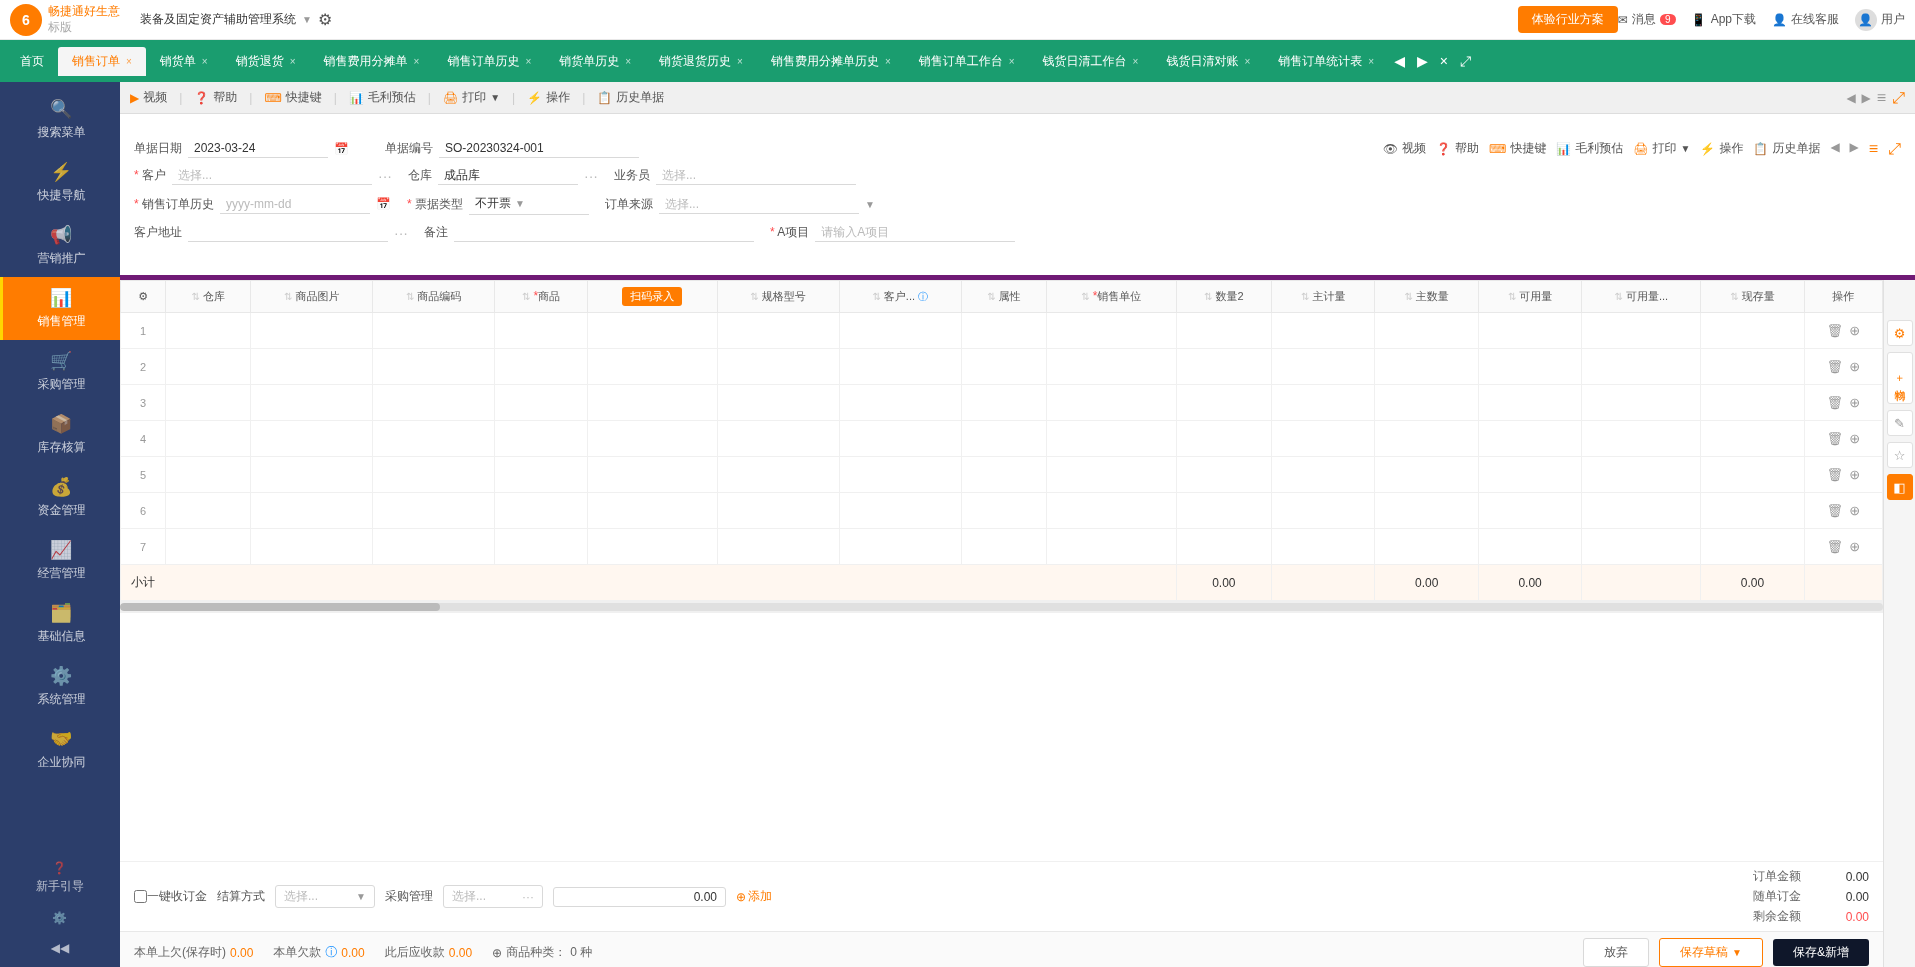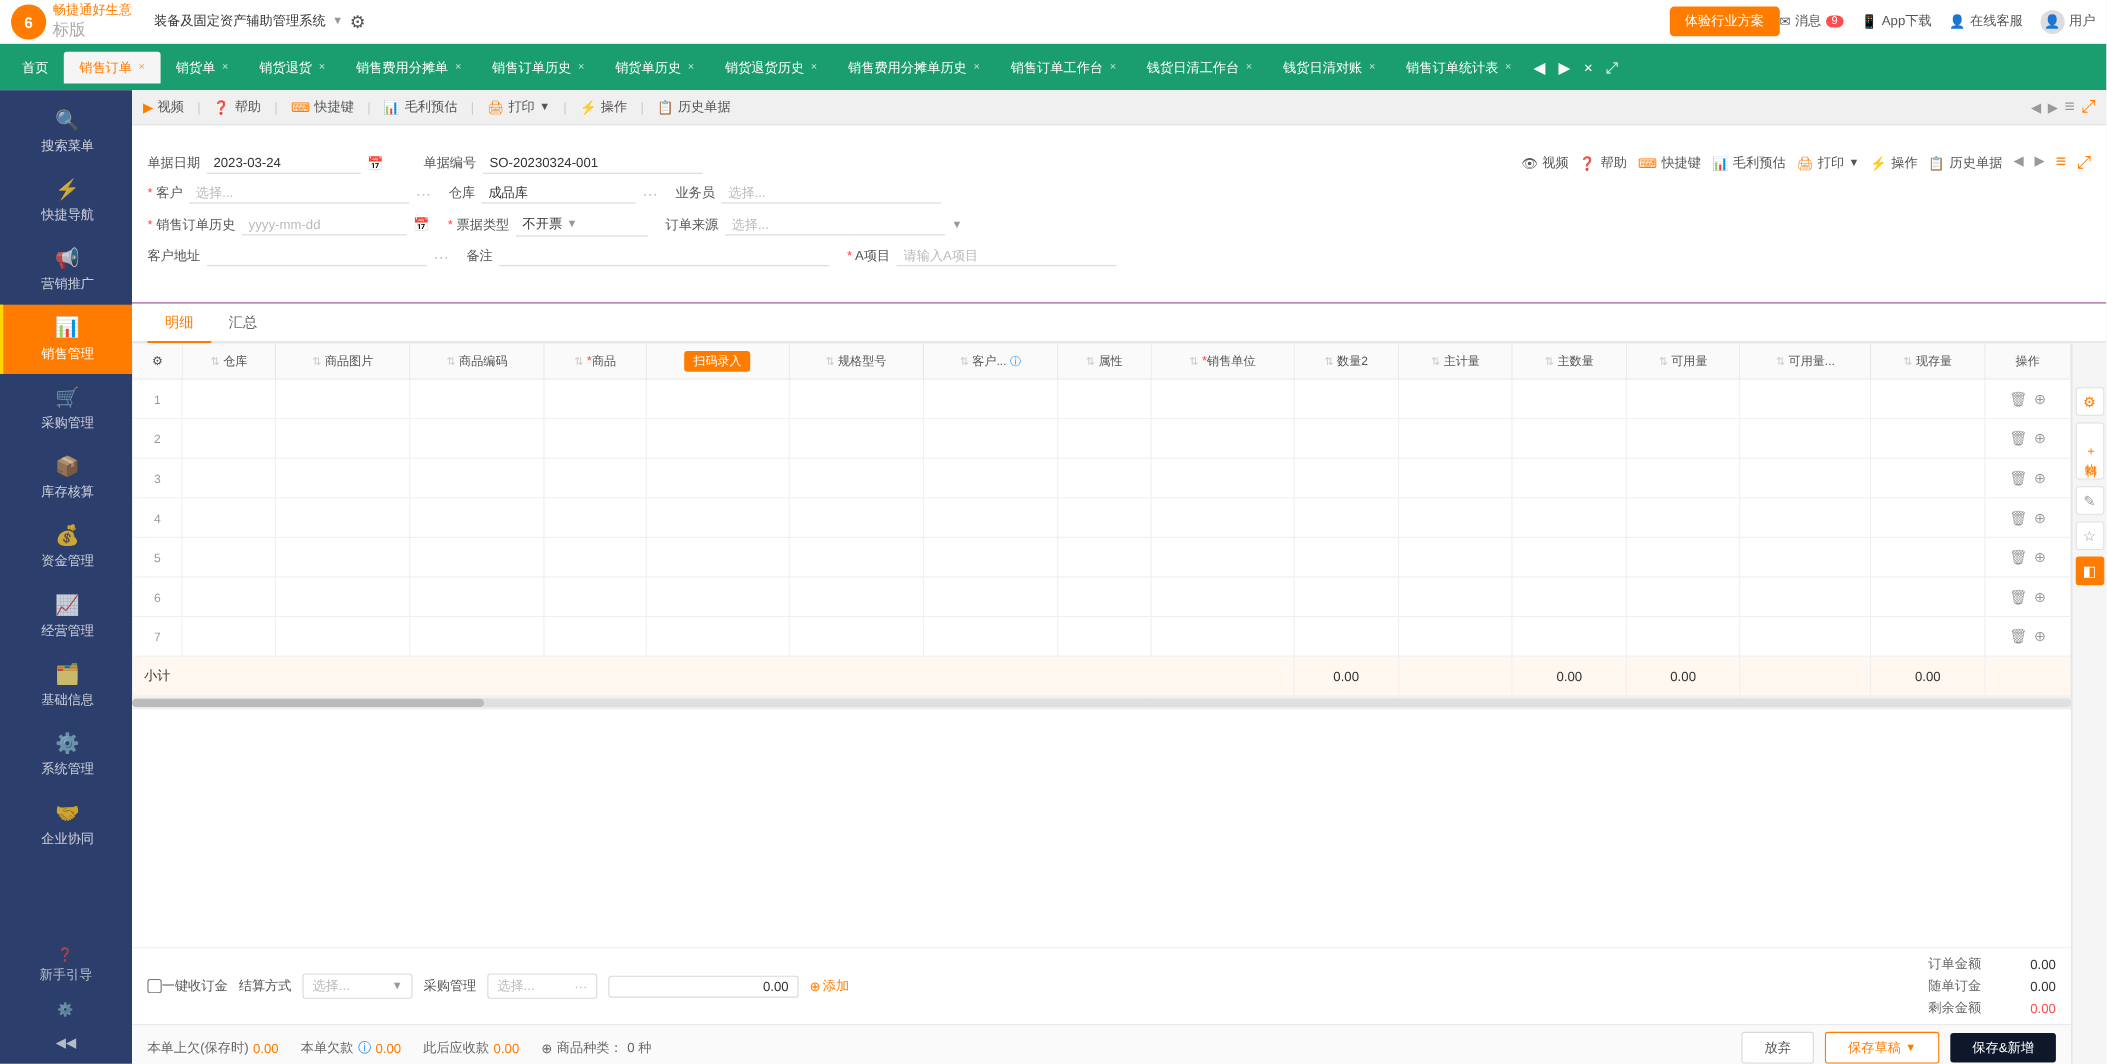--- a/index.html
+++ b/index.html
@@ -36,21 +36,21 @@
 
     
     .main { flex: 1; display: flex; flex-direction: column; background: #f5f5f5; overflow: hidden; }
 
     
     .toolbar { background: #f0f0f0; border-bottom: 1px solid #ddd; padding: 4px 10px; display: flex; align-items: center; gap: 12px; min-height: 32px; }
     .toolbar-item { display: flex; align-items: center; gap: 4px; color: #555; cursor: pointer; font-size: 12px; }
     .toolbar-sep { color: #ccc; }
 
     
-    .form-area { background: white; padding: 25px 14px; border-bottom: 1px solid #701a75; }
+    .form-area { background: white; padding: 25px 14px; border-bottom: 5px solid #701a75; }
     .form-row { display: flex; align-items: center; gap: 16px; margin-bottom: 8px; flex-wrap: wrap; }
     .form-field { display: flex; align-items: center; gap: 6px; }
     .form-label { color: #555; white-space: nowrap; min-width: fit-content; }
     .form-label.required::before { content: '* '; color: #ff4d4f; }
     .form-input { border: none; border-bottom: 1px solid #d9d9d9; padding: 2px 6px; color: #333; min-width: 140px; outline: none; font-size: 12px; background: transparent; }
     .form-input::placeholder { color: #bbb; }
     .form-input-wide { min-width: 200px; }
     .form-dots { color: #bbb; font-size: 14px; cursor: pointer; }
     .form-select { display: flex; align-items: center; gap: 4px; border: none; border-bottom: 1px solid #d9d9d9; padding: 2px 6px; min-width: 120px; cursor: pointer; }
     .form-select span { color: #333; }
@@ -110,21 +110,21 @@
     .content-area { flex: 1; display: flex; flex-direction: column; overflow: hidden; }
   </style>
 </head>
 <body>
 
 <div class="top-bar">
   <div class="logo-area">
     <div class="logo-icon">6</div>
     <div class="logo-text">
       <div>畅捷通好生意</div>
-      <div style="font-size:15px;color:#aaa;">标版</div>
+      <div style="font-size:12px;color:#aaa;">标版</div>
     </div>
   </div>
   <div class="system-name">
     <span>装备及固定资产辅助管理系统</span>
     <span class="arrow">▼</span>
     <button class="gear-btn">⚙</button>
   </div>
   <button class="top-btn">体验行业方案</button>
   <div class="top-right">
     <div class="top-icon-item">
@@ -371,24 +371,20 @@
           <input class="form-input" style="width: 300px;">
         </div>
         <div class="form-field">
           <span class="form-label required">A项目</span>
           <input class="form-input form-input-wide" placeholder="请输入A项目" style="">
         </div>
       </div>
 
     </div>
 
-    <div class="tabs-bar">
-      <div class="tab-btn active">明细</div>
-      <div class="tab-btn">汇总</div>
-    </div>
 
     <div class="main-inner">
       <div class="content-area">
         <div class="table-wrapper">
           <table class="data-table">
             <thead>
               <tr>
                 <th>⚙</th>
                 <th><span class="sort-icon">⇅</span> 仓库</th>
                 <th><span class="sort-icon">⇅</span> 商品图片</th>

